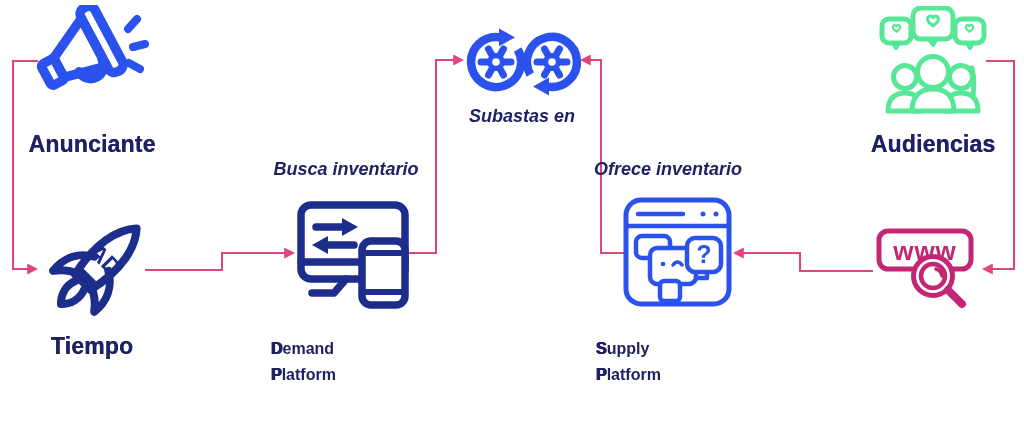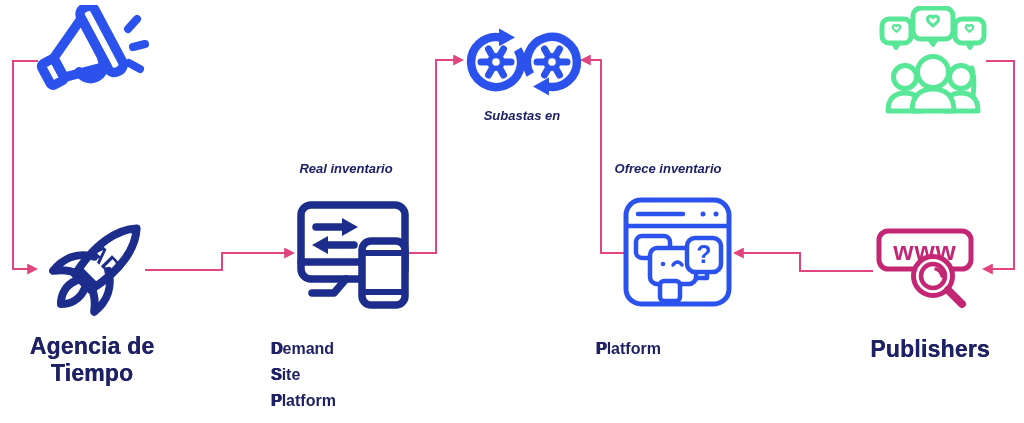--- a/index.html
+++ b/index.html
@@ -12,21 +12,21 @@
   .abs{position:absolute;}
   svg{display:block;}
   .label{position:absolute;color:var(--text);font-weight:700;font-size:23px;
          text-align:center;letter-spacing:0.2px;
          text-shadow:0.35px 0 0 currentColor;}
   .label.two{line-height:27px;}
   .plat{position:absolute;color:var(--text);font-weight:700;font-size:16px;
         text-align:left;line-height:26px;}
   .plat .fl{text-shadow:0.8px 0 0 currentColor,-0.4px 0 0 currentColor;}
   .annot{position:absolute;color:var(--text);font-style:italic;font-weight:700;
-         font-size:13px;text-align:center;line-height:16.5px;}
+         font-size:18px;text-align:center;line-height:16.5px;}
   
   .sb{stroke:var(--blue);fill:none;}
   .sn{stroke:var(--navy);fill:none;}
   .sg{stroke:var(--green);fill:none;}
   .sm{stroke:var(--magenta);fill:none;}
   .fb{fill:var(--blue);stroke:none;}
   .fn{fill:var(--navy);stroke:none;}
   .fm{fill:var(--magenta);stroke:none;}
   .wfill{fill:#fff;}
   .rnd{stroke-linecap:round;stroke-linejoin:round;}
@@ -58,58 +58,57 @@
       <path d="M21,36 L64,14 L64,68 L21,58 Z"></path>
       <rect x="64" y="6" width="16" height="72" rx="7"></rect>
       <path d="M37,60 A13,13 0 0 0 63,60"></path>
     </g>
     <g class="sb rnd" stroke-width="8">
       <path d="M95,24 L104,14"></path>
       <path d="M100,42 L112,39"></path>
       <path d="M96,58 L107,64"></path>
     </g>
   </svg>
+  <div class="label" style="left:12px;top:131px;width:160px">Anunciante</div>
 
   <svg class="abs" style="left:40px;top:208px" width="115" height="115" viewBox="0 0 115 115">
     <g transform="rotate(45 57 60)">
       <g class="sn rnd" stroke-width="8">
         <path d="M57,4 C70,18 76,44 68,80 H46 C38,44 44,18 57,4 Z"></path>
         <path d="M46,74 H68"></path>
         <path d="M47,54 C33,62 26,76 28,93 C34,85 41,80 47,78"></path>
         <path d="M67,54 C81,62 88,76 86,93 C80,85 73,80 67,78"></path>
         <path d="M51,84 C47,94 50,104 57,111 C64,104 67,94 63,84"></path>
       </g>
       <text x="57" y="56" text-anchor="middle" font-size="23" font-weight="700" class="fn">AD</text>
     </g>
   </svg>
   <div class="label two" style="left:12px;top:333px;width:160px">
-    <div>Agencia de</div>
     <div>Tiempo</div>
   </div>
 
-  <div class="annot" style="left:266px;top:161px;width:160px">Real inventario</div>
+  <div class="annot" style="left:266px;top:161px;width:160px">Busca inventario</div>
   <svg class="abs" style="left:296px;top:196px" width="114" height="114" viewBox="0 0 114 114">
     <g class="sn rnd" stroke-width="7.5">
       <rect x="5" y="9" width="104" height="74" rx="10"></rect>
       <path d="M5,66 H109"></path>
       <path d="M50,83 L38,97 H16"></path>
     </g>
     <path class="sn rnd" stroke-width="7.5" d="M20,31 H46"></path>
     <polygon class="fn" points="46,22 62,31 46,40"></polygon>
     <path class="sn rnd" stroke-width="7.5" d="M58,49 H32"></path>
     <polygon class="fn" points="32,40 16,49 32,58"></polygon>
     <g>
       <rect class="sn wfill rnd" stroke-width="7.5" x="66" y="45" width="43" height="64" rx="9"></rect>
       <path class="sn rnd" stroke-width="6" d="M68,57 H107"></path>
       <path class="sn rnd" stroke-width="6" d="M68,96 H107"></path>
     </g>
   </svg>
   <div class="plat" style="left:271px;top:336px;width:160px">
     <div><span class="fl">D</span><span>emand</span></div>
-    <div><span class="fl">S</span><span>ite</span></div>
     <div><span class="fl">P</span><span>latform</span></div>
   </div>
 
   <svg class="abs" style="left:466px;top:18px" width="116" height="88" viewBox="0 0 116 88">
     <path class="sb" stroke-width="8.5" d="M51.7,31.5 A25,25 0 1 1 34.3,19.4"></path>
     <polygon class="fb" points="33,10.5 49,19.4 33,28.3"></polygon>
     <path class="sb" stroke-width="8.5" d="M64.3,56.5 A25,25 0 1 1 81.7,68.6"></path>
     <polygon class="fb" points="83,59.5 67,68.6 83,77.5"></polygon>
     <g>
       <g class="sb rnd" stroke-width="7">
@@ -150,20 +149,21 @@
     <path class="sb rnd" stroke-width="4.5" d="M66,60 H84 V82 H50 V92"></path>
     <rect class="sb wfill rnd" stroke-width="4.5" x="13" y="40" width="34" height="22" rx="6"></rect>
     <rect class="sb wfill rnd" stroke-width="4.5" x="27" y="52" width="46" height="36" rx="7"></rect>
     <circle class="fb" cx="40" cy="68" r="2.3"></circle>
     <path class="sb rnd" stroke-width="3.5" d="M50,69 q4.5,-6 9,0"></path>
     <rect class="sb wfill rnd" stroke-width="4.5" x="64" y="42" width="34" height="34" rx="8"></rect>
     <text x="81" y="67" text-anchor="middle" font-size="25" font-weight="700" class="fb">?</text>
     <rect class="sb wfill rnd" stroke-width="4.5" x="37" y="85" width="20" height="20" rx="4"></rect>
   </svg>
   <div class="plat" style="left:596px;top:336px;width:160px">
+    <div><span class="fl">S</span><span>upply</span></div>
     <div><span class="fl">P</span><span>latform</span></div>
   </div>
 
   <svg class="abs" style="left:876px;top:6px" width="114" height="114" viewBox="0 0 114 114">
     <g>
       <rect class="sg rnd" stroke-width="5" x="6" y="13" width="29" height="24" rx="7"></rect>
       <path class="sg rnd" stroke-width="4" d="M17,37 l3,5 l3,-5"></path>
       <path class="sg rnd" stroke-width="3" transform="translate(20.5,19) scale(0.75)" d="M0,1.5 C-1.5,-1 -5,0 -5,3 C-5,6 -1.5,7.5 0,9 C1.5,7.5 5,6 5,3 C5,0 1.5,-1 0,1.5"></path>
       <rect class="sg rnd" stroke-width="5" x="79" y="13" width="29" height="24" rx="7"></rect>
       <path class="sg rnd" stroke-width="4" d="M91,37 l3,5 l3,-5"></path>
@@ -179,26 +179,26 @@
     <g>
       <circle class="sg wfill rnd" stroke-width="5" cx="85" cy="71" r="11.5"></circle>
       <path class="sg rnd" stroke-width="5" d="M96,62 C99,74 98,88 95,100"></path>
       <path class="sg wfill rnd" stroke-width="5" d="M68,105 C68,92 75,87 85,87 C95,87 102,92 102,105 Z"></path>
     </g>
     <g>
       <circle class="sg wfill rnd" stroke-width="5" cx="57" cy="66" r="15.5"></circle>
       <path class="sg wfill rnd" stroke-width="5" d="M36,105 C36,89 45,83 57,83 C69,83 78,89 78,105 Z"></path>
     </g>
   </svg>
+  <div class="label" style="left:853px;top:131px;width:160px">Audiencias</div>
 
   <svg class="abs" style="left:876px;top:226px" width="100" height="84" viewBox="0 0 100 84">
     <rect class="sm wfill rnd" stroke-width="5" x="3" y="5" width="92" height="38" rx="9"></rect>
     <text x="49" y="34" text-anchor="middle" font-size="26" font-weight="700" letter-spacing="1" class="fm">www</text>
     <g>
       <circle class="sm wfill" stroke-width="5" cx="57" cy="50" r="19.5"></circle>
       <circle class="sm" stroke-width="4.5" cx="57" cy="50" r="12"></circle>
       <path class="sm rnd" stroke-width="3.5" d="M60,43 a9,9 0 0 1 6,7"></path>
       <path class="sm rnd" stroke-width="8" d="M72,64 L86,78"></path>
     </g>
   </svg>
-  <div class="label" style="left:850px;top:336px;width:160px">Publishers</div>
 
 </div>
 
 </body></html>

